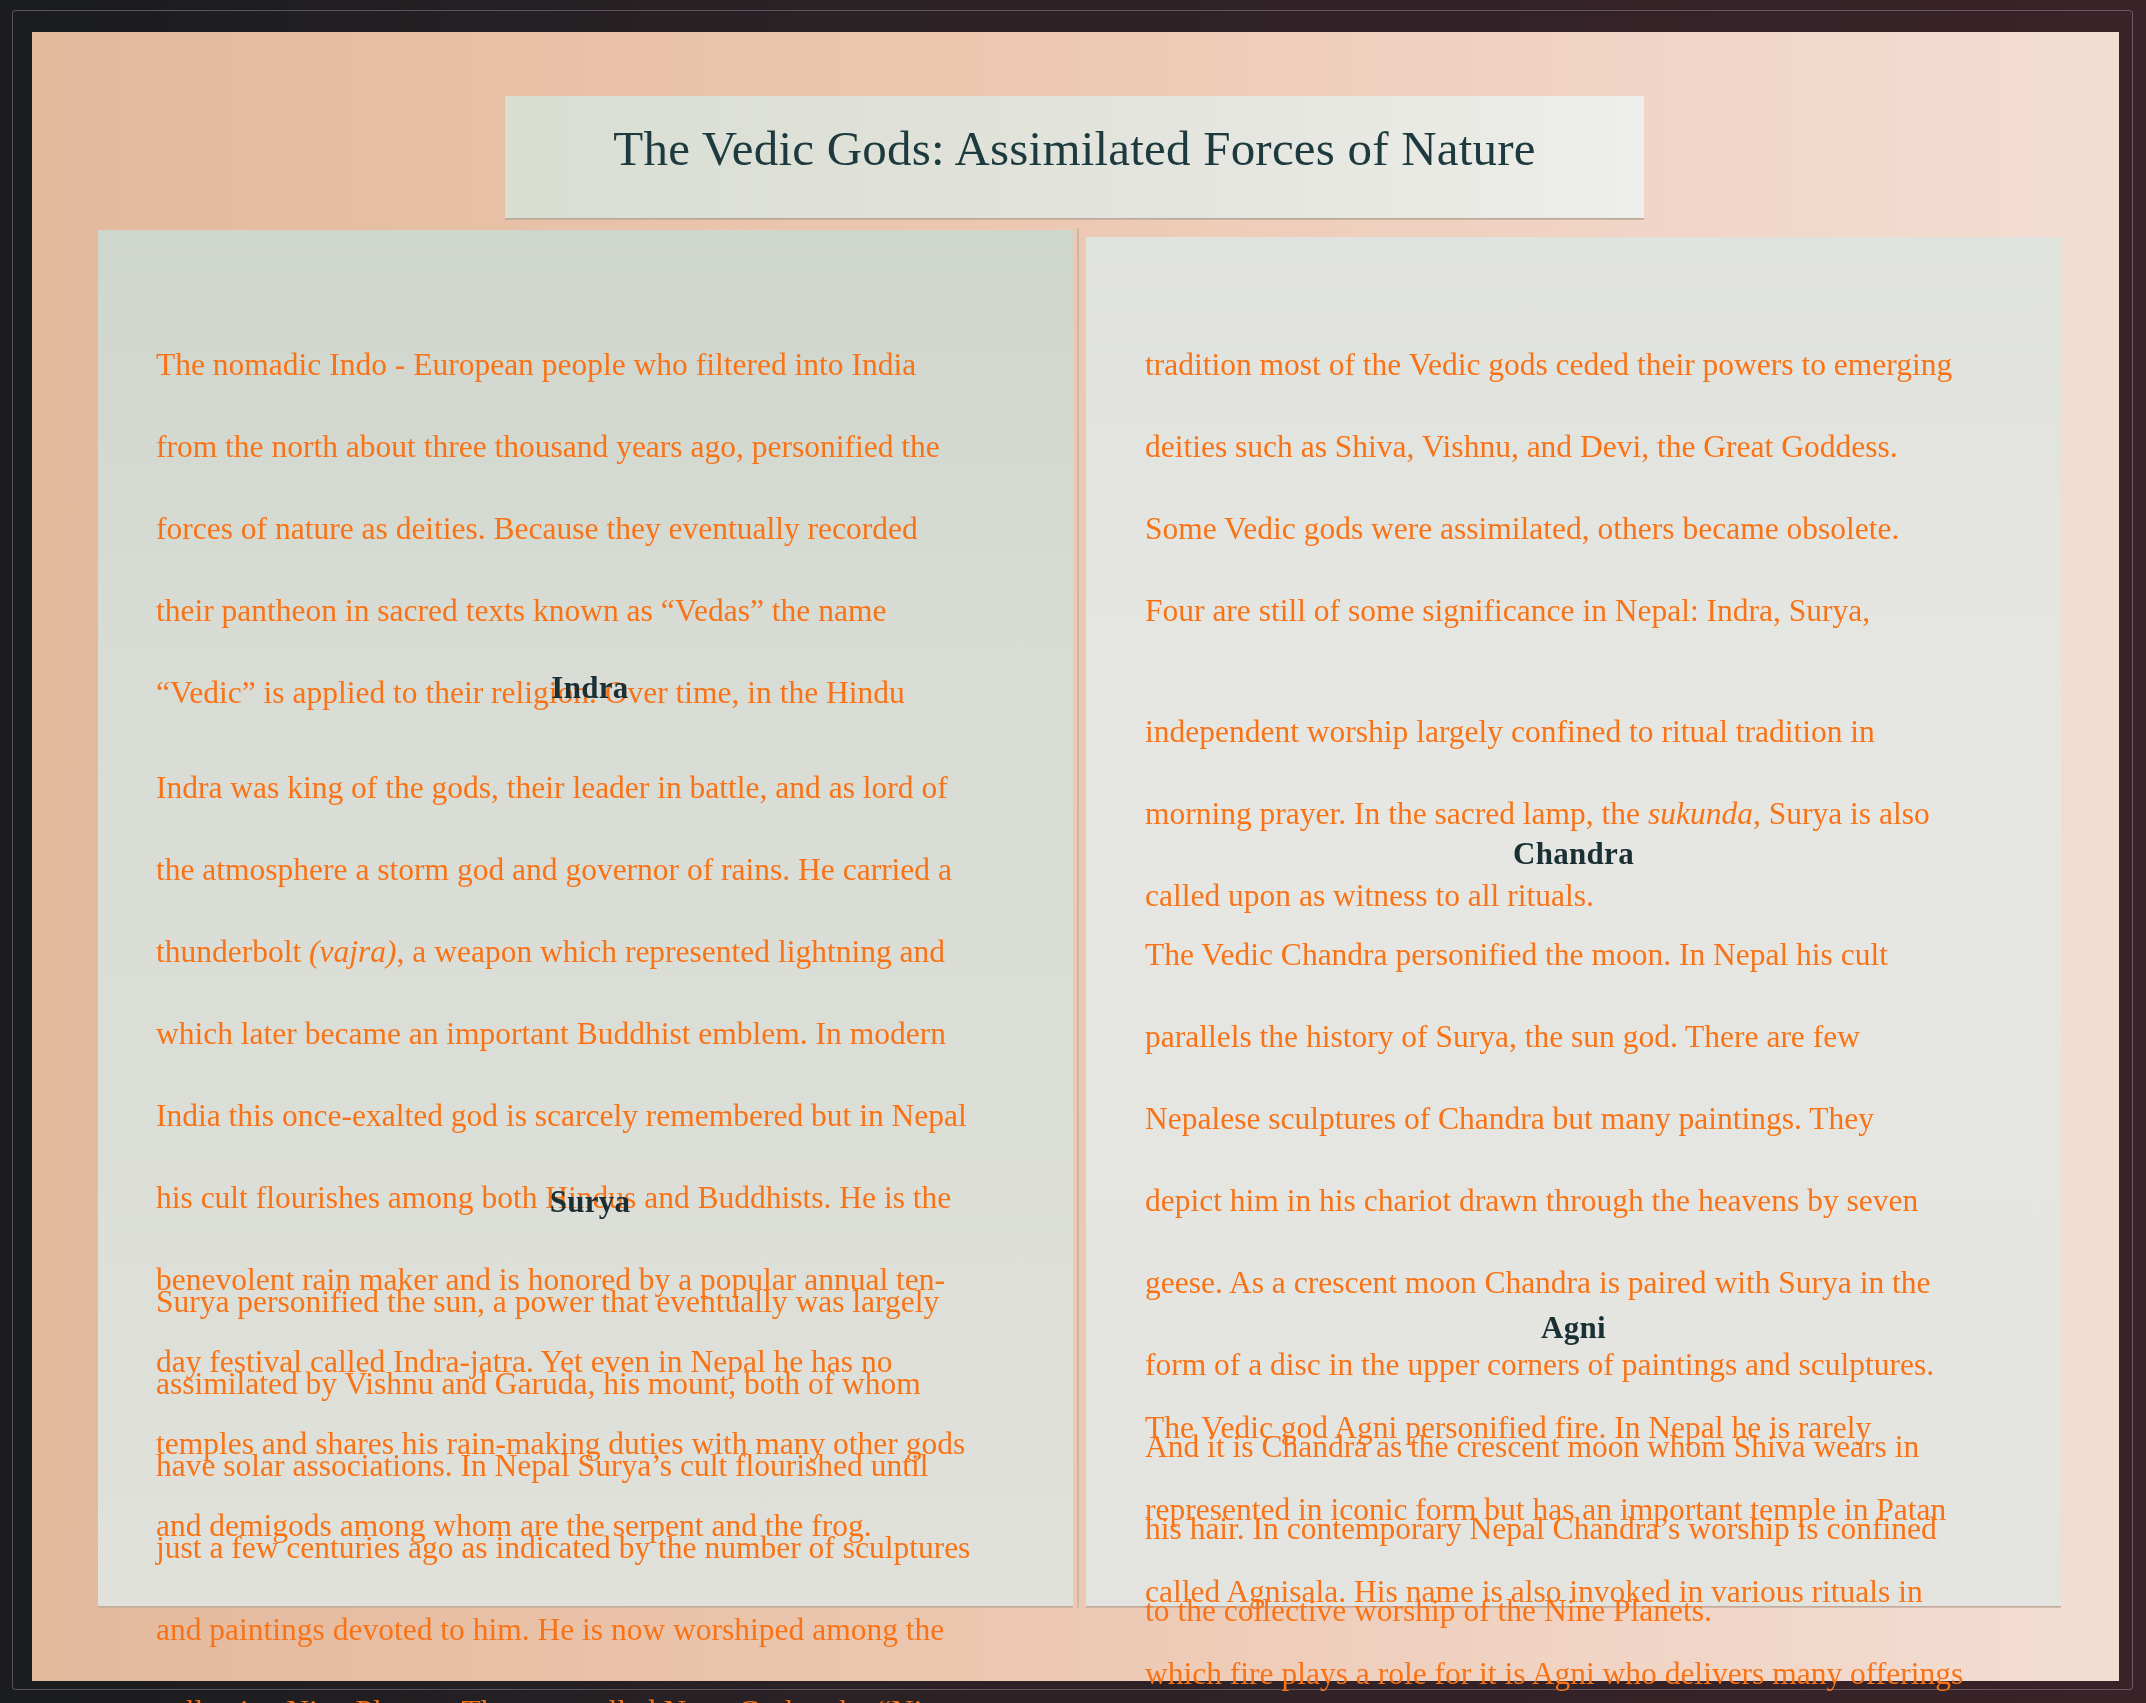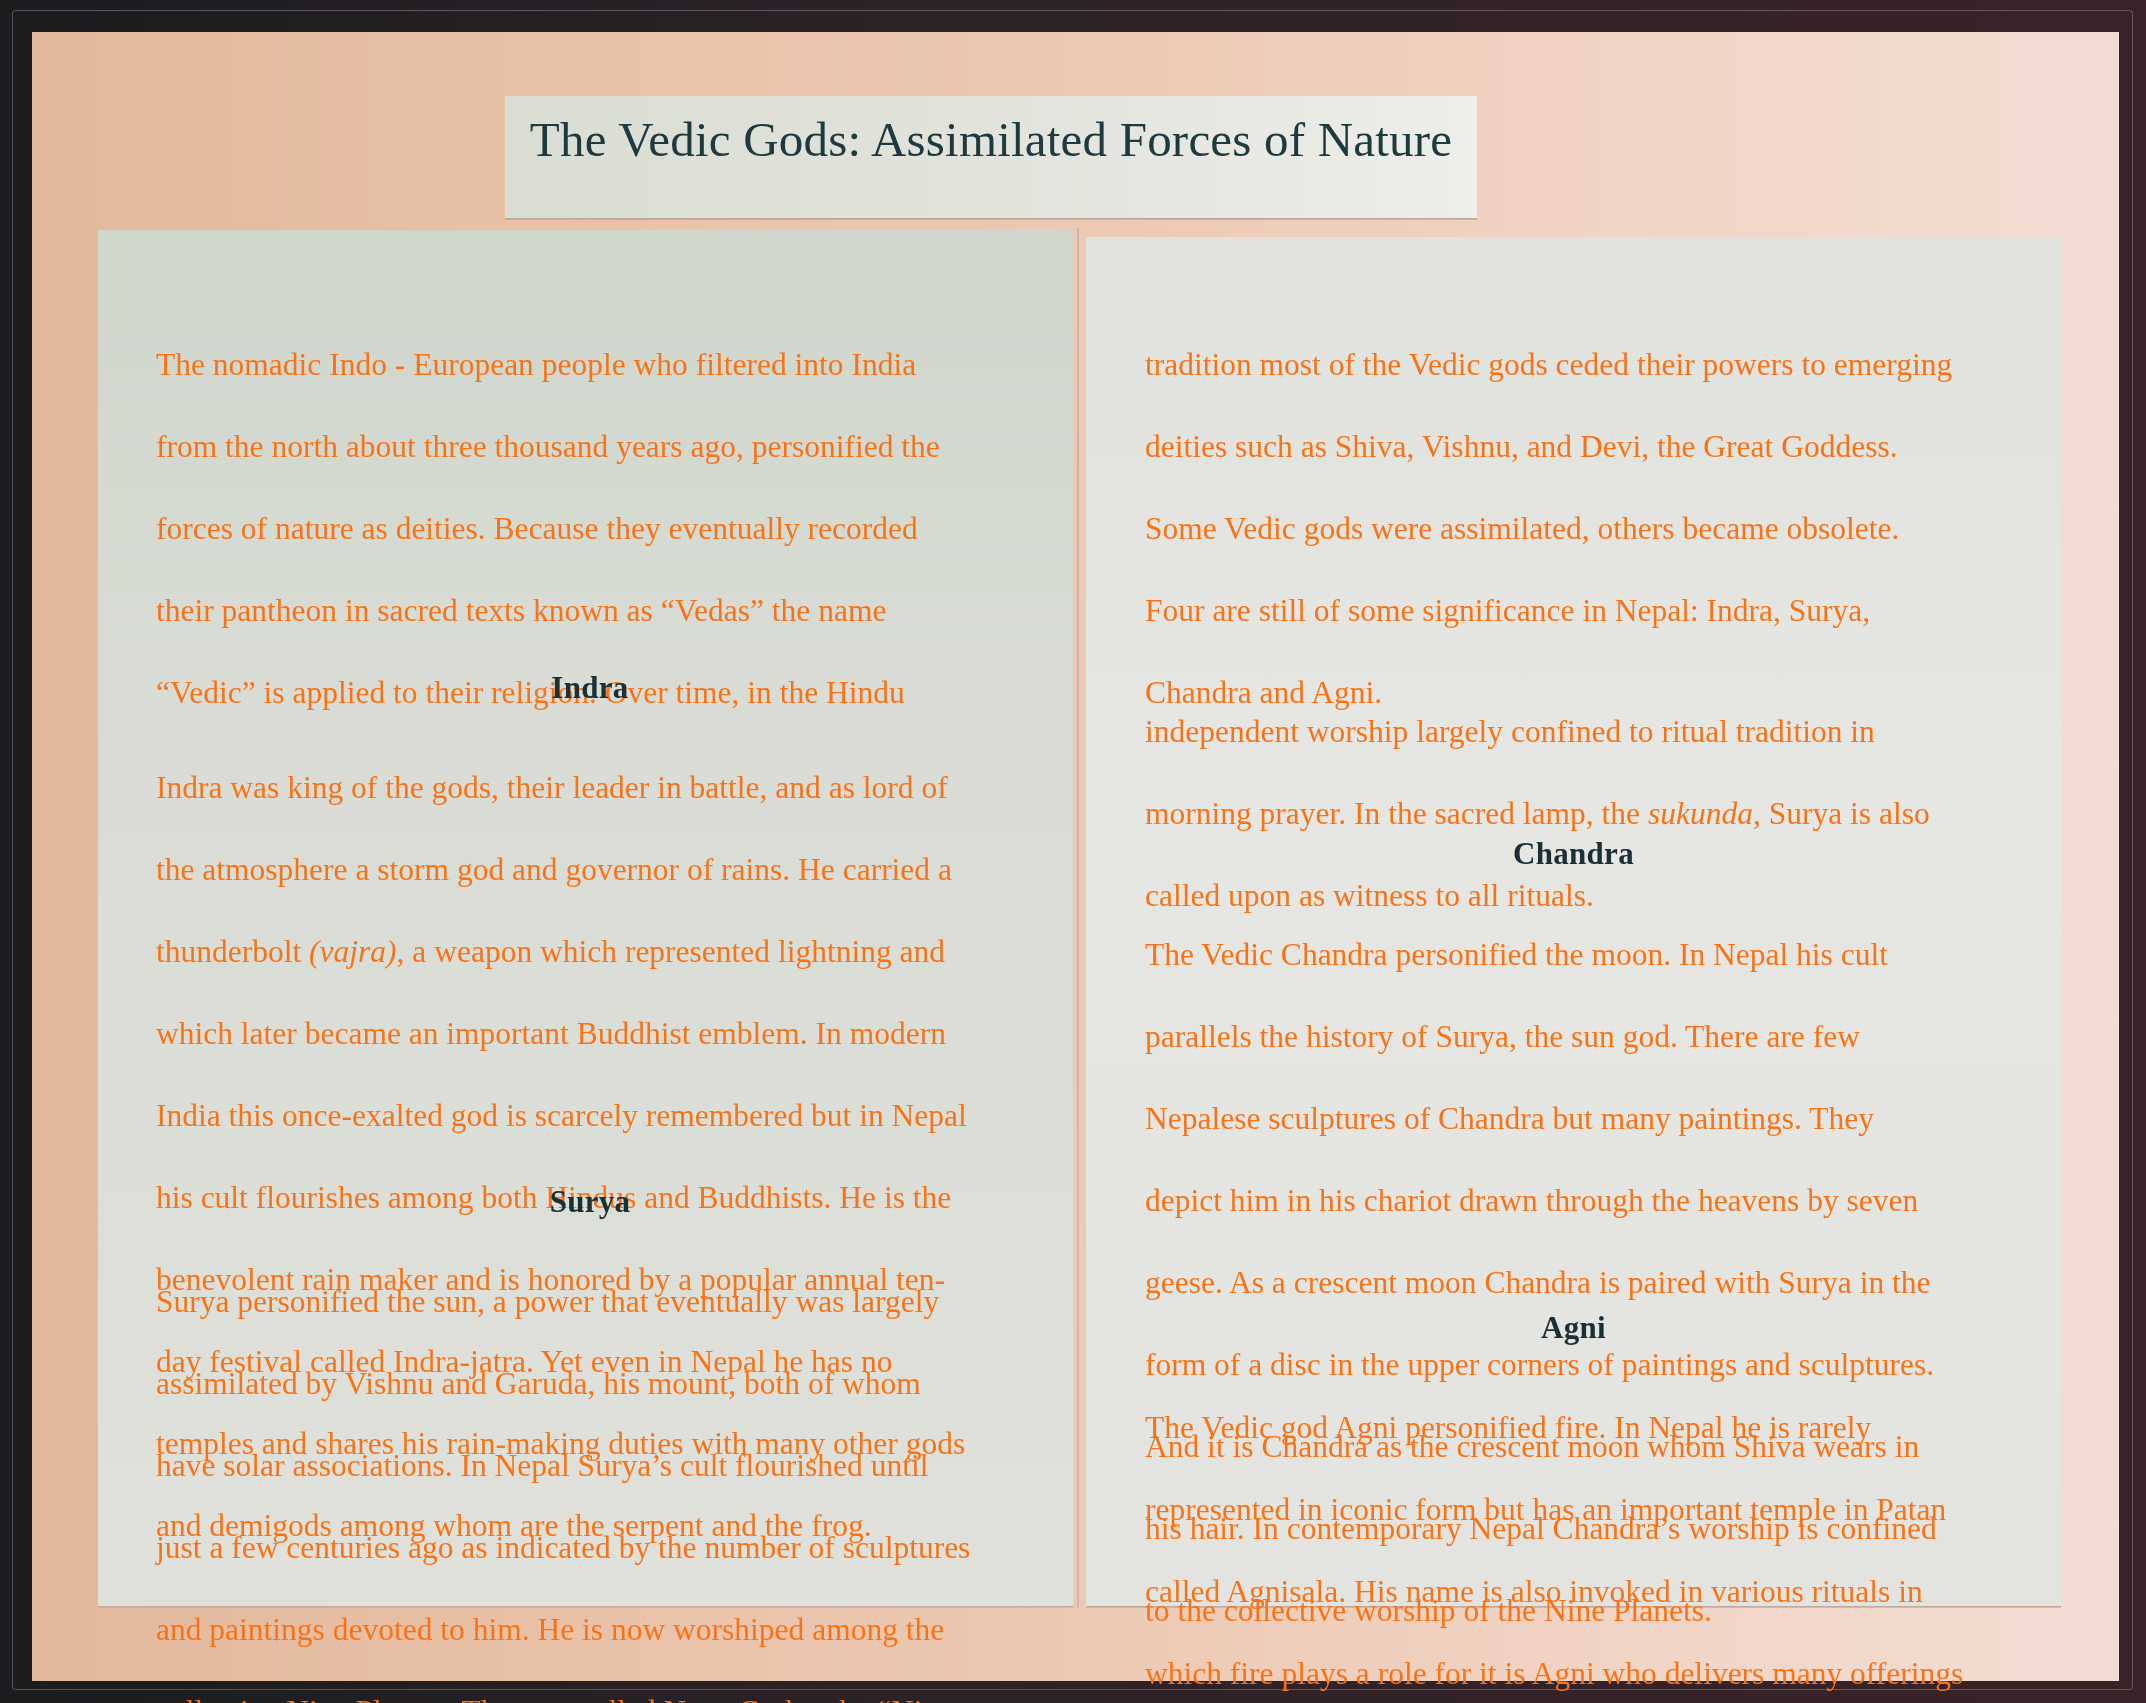--- a/index.html
+++ b/index.html
@@ -14,24 +14,24 @@
     }
     .frame-highlight {
       position: absolute; left: 12px; top: 10.2px; width: 2121px; height: 1680px;
       border: 1.7px solid rgba(200,190,200,0.35); border-radius: 3.4px; box-sizing: border-box;
     }
     .mat {
       position: absolute; left: 32px; top: 32px; width: 2087px; height: 1649px;
       background: linear-gradient(90deg, #e3b99c 0%, #ecc7b0 45%, #f1d6c8 80%, #f3ddd3 100%);
     }
     .title-box {
-      position: absolute; left: 505px; top: 96px; width: 972px; height: 122px;
+      position: absolute; left: 505px; top: 96px; width: 1139px; height: 122px;
       background: linear-gradient(90deg, #d9ddd2 0%, #e4e5de 60%, #eeeeea 100%);
       box-shadow: 0 1.7px 0 #b9a99a;
-      display: flex; justify-content: center;
+      display: flex; align-items: center; justify-content: center;
     }
     .title {
       font-size: 49px; color: #1d3a3e; letter-spacing: 0.2px; font-weight: normal;
       margin-top: 15.3px;
     }
     .panel {
       position: absolute; box-sizing: border-box;
       box-shadow: 0 1.7px 0 #c2ad9c;
     }
     .panel-left {
@@ -106,21 +106,20 @@
   <span class="line">collective Nine Planets.  They are called Nava Graha, the “Nine</span>
   
   
 </div>
 
 <div class="text-block" style="left:1145px; top:303px;">
   <span class="line">tradition most of the Vedic gods ceded their powers to emerging</span>
   <span class="line">deities such as Shiva, Vishnu, and Devi, the Great Goddess.</span>
   <span class="line">Some Vedic gods were assimilated, others became obsolete.</span>
   <span class="line">Four are still of some significance in Nepal: Indra, Surya,</span>
-  <span class="line">Chandra and Agni.</span>
 </div>
 
 <div class="text-block" style="left:1145px; top:670px;">
   <span class="line">independent worship largely confined to ritual tradition in</span>
   <span class="line"><span>morning prayer.  In the sacred lamp, the </span><em>sukunda</em><span>, Surya is also</span></span>
   <span class="line">called upon as witness to all rituals.</span>
 </div>
 
 <div class="heading" style="left:1086px; width:975px; top:836px;">Chandra</div>
 <div class="text-block" style="left:1145px; top:893px;">

